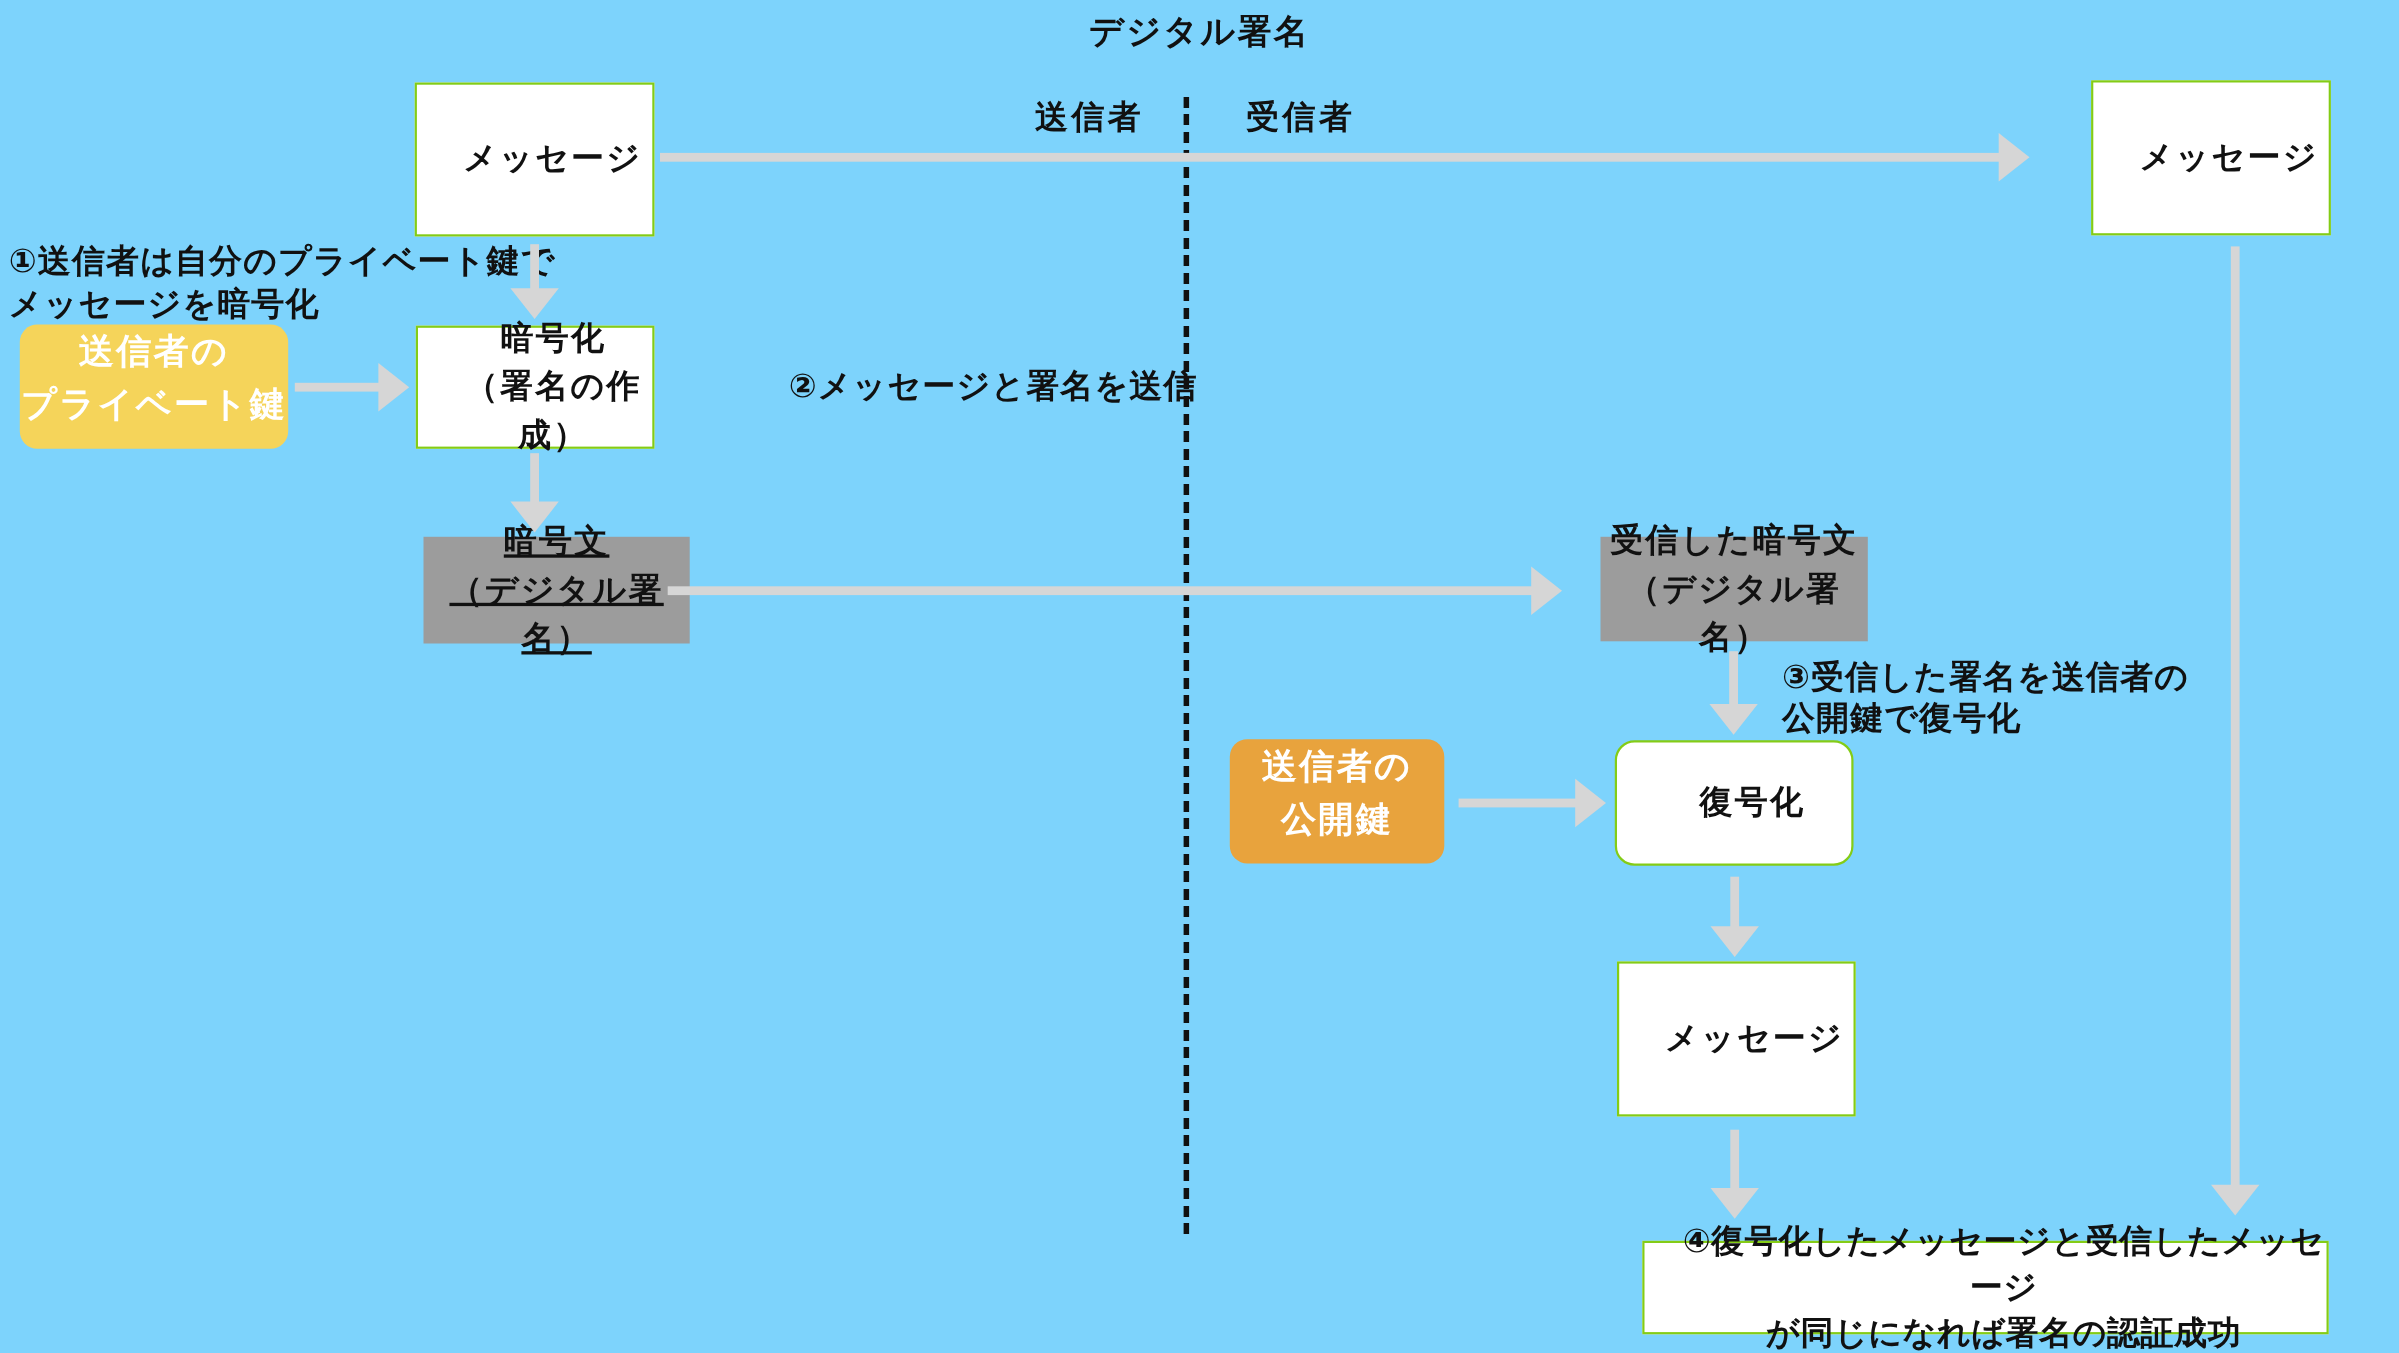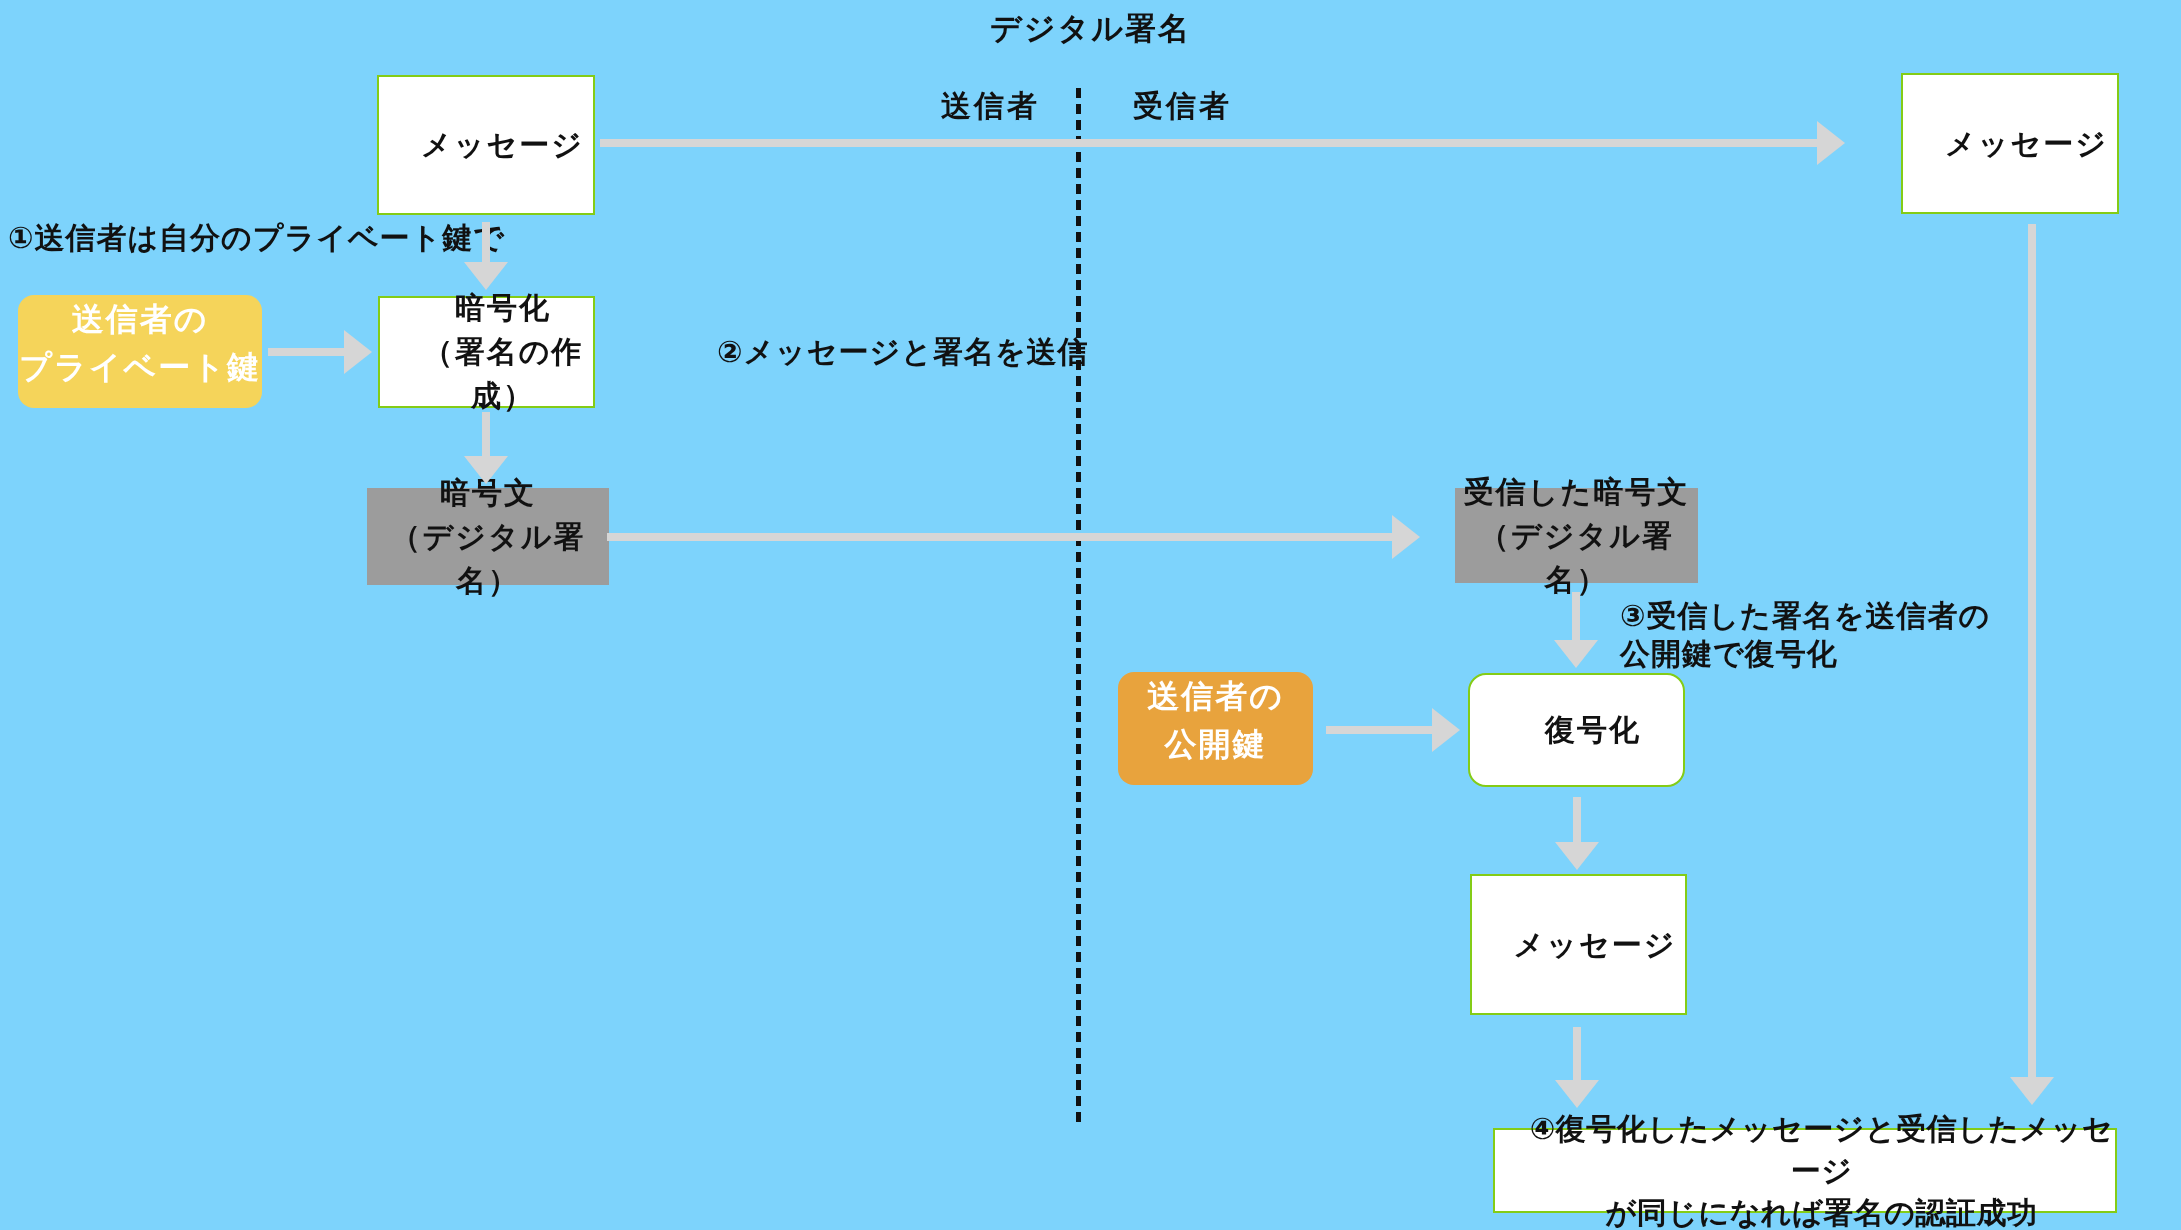--- a/index.html
+++ b/index.html
@@ -75,21 +75,21 @@
   <div class="key yellow" style="left:18px;top:295px;width:244px;height:113px;">
     <span>送信者の</span>
     <span>プライベート鍵</span>
   </div>
 
   <div class="box outline" style="left:378px;top:296px;width:217px;height:112px;">
     <span>暗号化</span>
     <span>（署名の作成）</span>
   </div>
 
-  <div class="box gray" style="left:367px;top:488px;width:242px;height:97px;">
+  <div class="box gray" style="left:385px;top:488px;width:242px;height:97px;text-decoration:underline;">
     <span>暗号文</span>
     <span>（デジタル署名）</span>
   </div>
 
   <div class="box gray" style="left:1455px;top:488px;width:243px;height:95px;">
     <span>受信した暗号文</span>
     <span>（デジタル署名）</span>
   </div>
 
   <div class="key orange" style="left:1118px;top:672px;width:195px;height:113px;">
@@ -109,20 +109,21 @@
     <span>メッセージ</span>
   </div>
 
   <div class="box outline" style="left:1493px;top:1128px;width:624px;height:85px;font-size:30px;line-height:42px;letter-spacing:0.5px;">
     <span>④復号化したメッセージと受信したメッセージ</span>
     <span>が同じになれば署名の認証成功</span>
   </div>
 
   <div class="note" style="left:8px;top:218px;">
     <div>①送信者は自分のプライベート鍵で</div>
+    <div>メッセージを暗号化</div>
   </div>
 
   <div class="note" style="left:717px;top:332px;">②メッセージと署名を送信</div>
 
   <div class="note" style="left:1620px;top:597px;line-height:38px;">
     <div>③受信した署名を送信者の</div>
     <div>公開鍵で復号化</div>
   </div>
 
   <div class="arrow-h" style="left:600px;top:121px;width:1245px;">

